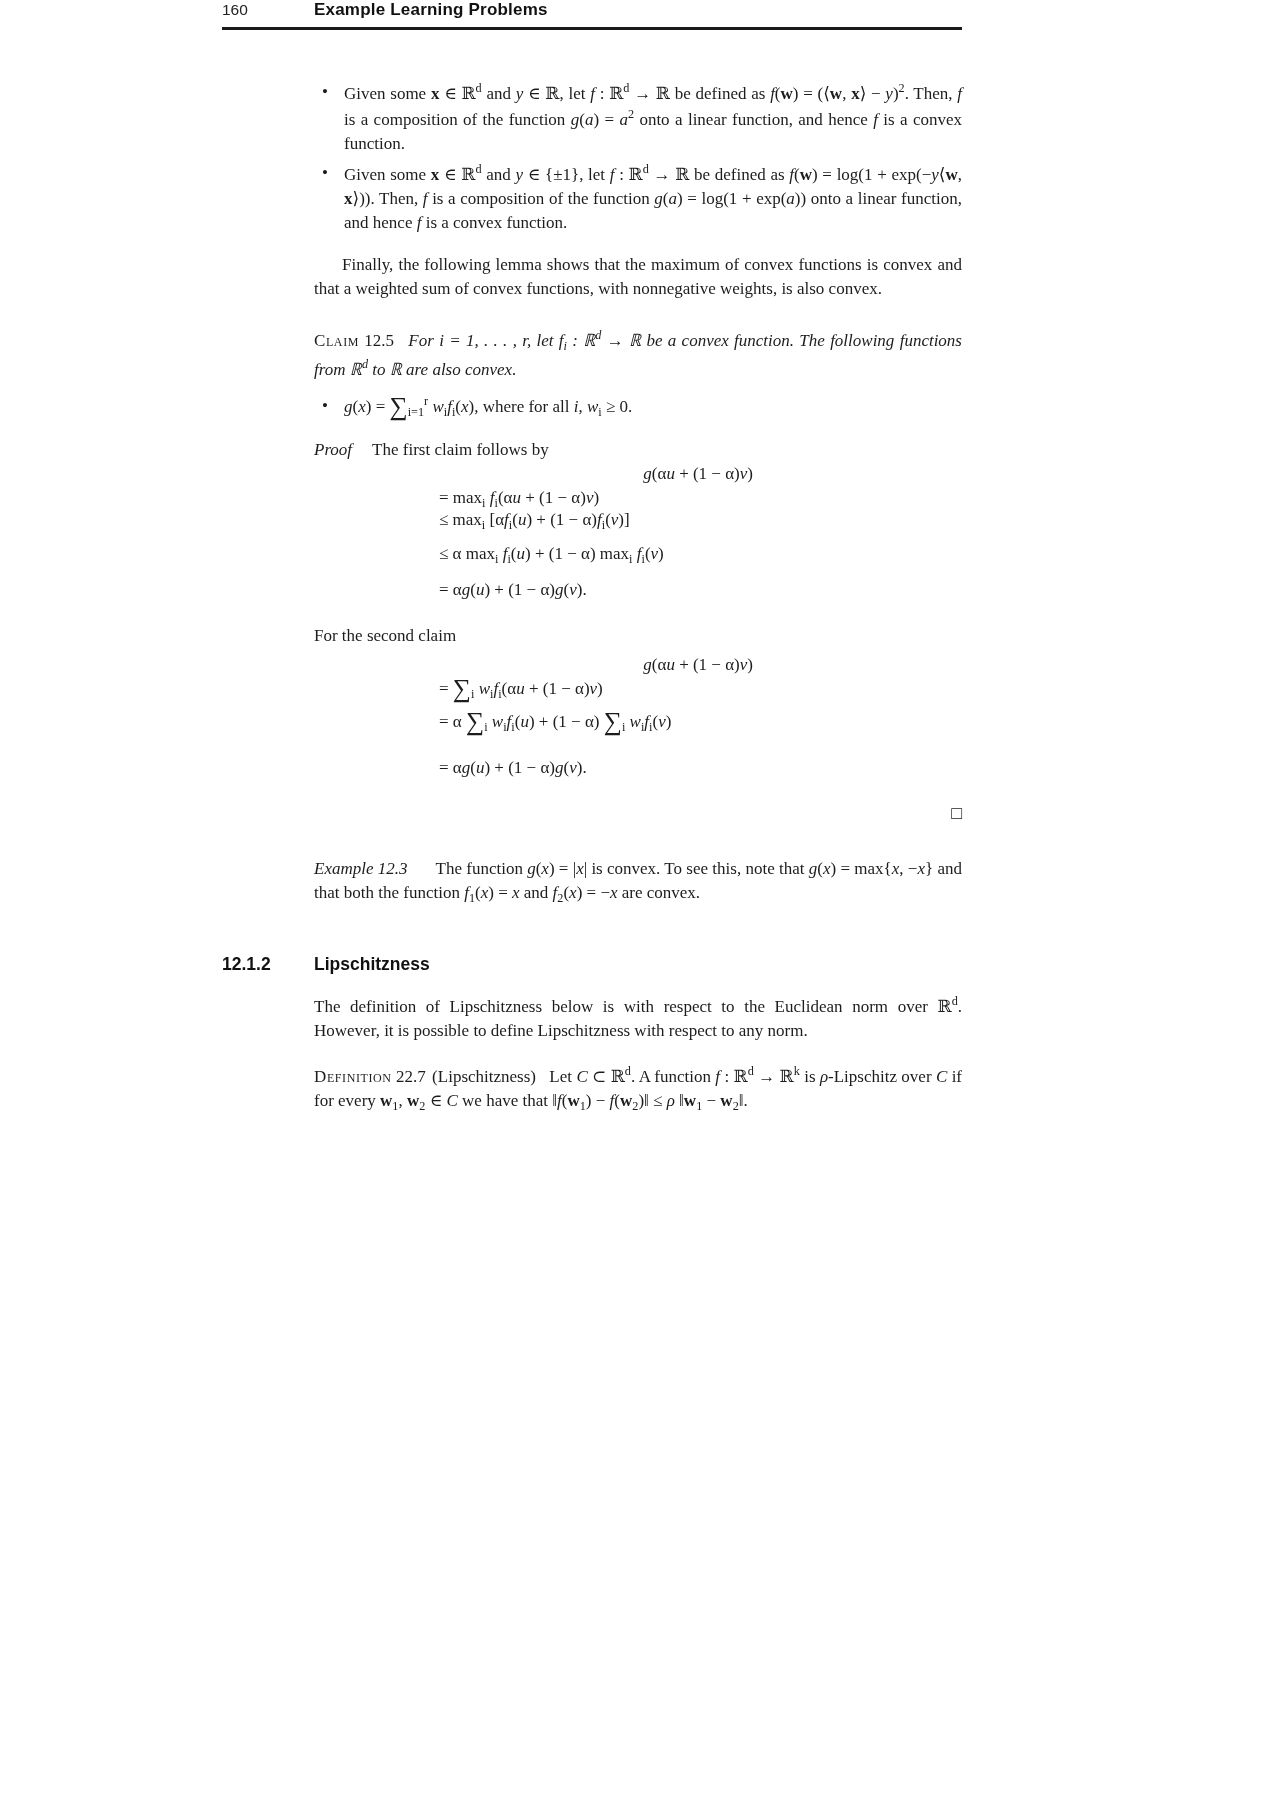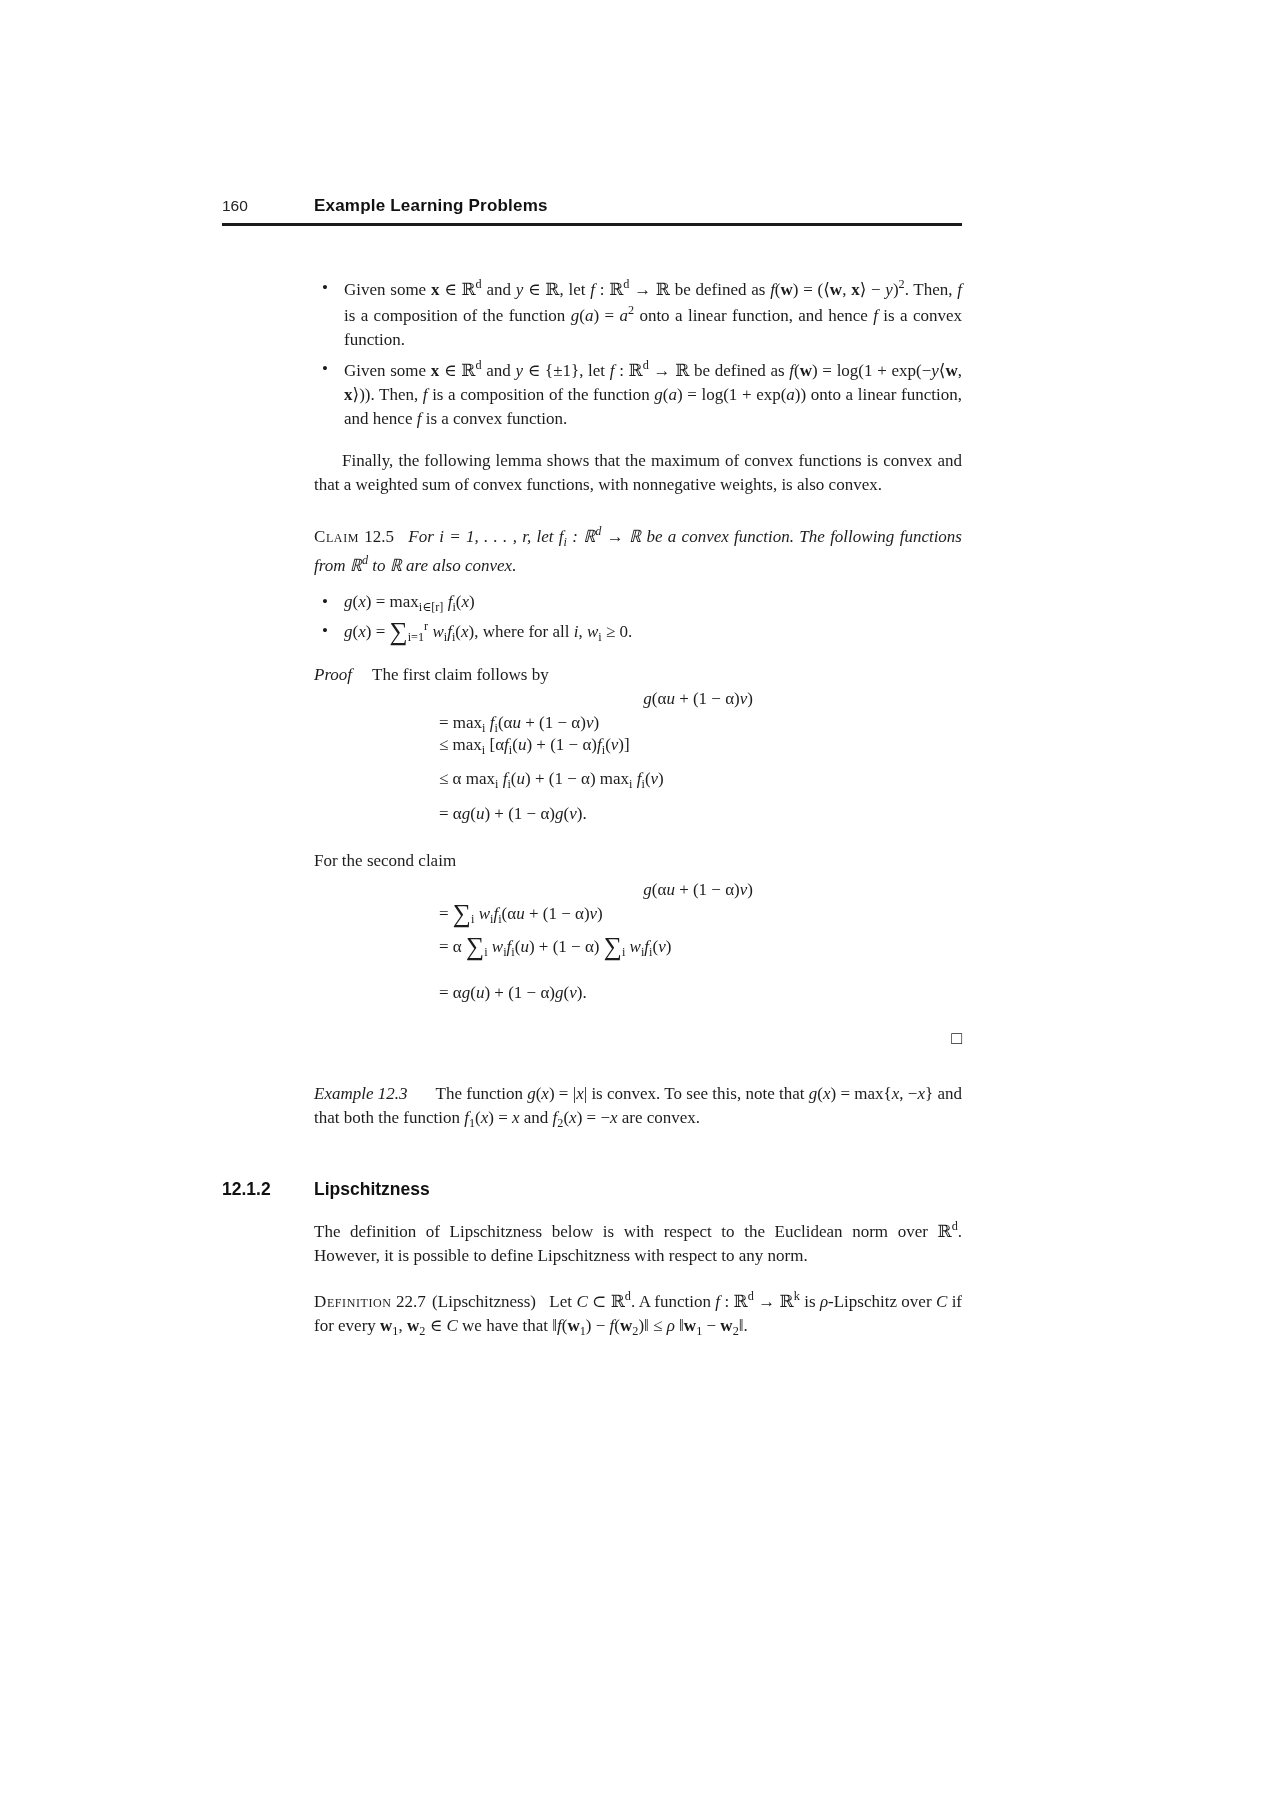--- a/index.html
+++ b/index.html
@@ -3,21 +3,21 @@
 <meta charset="utf-8">
 <style>
   * { margin:0; padding:0; box-sizing:border-box; }
   html, body { background:#ffffff; }
   body {
     width:1273px; height:1800px; overflow:hidden; position:relative;
     font-family:"Liberation Serif","DejaVu Serif",serif;
     color:#1c1c1c;
   }
   .sheet { position:absolute; inset:0; background:#ffffff; }
-  .content { margin-left:222px; width:740px; padding-top:196px; }
+  .content { margin-left:222px; width:740px; }
 
   
   .running-head { display:flex; align-items:baseline; font-family:"Liberation Sans",sans-serif; }
   .pagenum { width:92px; font-size:15.5px; color:#222; }
   .head-title { font-size:17px; font-weight:700; letter-spacing:0.2px; color:#111; }
   .head-rule { margin-top:7px; height:3px; background:#1b1b1b; }
 
   
   .textcol { margin-left:92px; width:648px; font-size:17px; line-height:1.43; text-align:justify; }
 
@@ -87,23 +87,20 @@
 
       <p class="para indent">Finally, the following lemma shows that the maximum of convex functions is convex and that a weighted sum of convex functions, with nonnegative weights, is also convex.</p>
 
       <p class="para claim-para">
         <span class="sc-label"><span class="sc">Claim</span>&nbsp;<span class="sc-num">12.5</span></span>
         <span class="thm-text">For i = 1, . . . , r, let f<sub>i</sub> : ℝ<sup>d</sup> → ℝ be a convex function. The following functions from ℝ<sup>d</sup> to ℝ are also convex.</span>
       </p>
 
       <ul class="bullets claim-bullets">
         <li class="bullet-item">
-          <span class="bullet-text"><i>g</i>(<i>x</i>) = max<sub>i∈[r]</sub> <i>f</i><sub>i</sub>(<i>x</i>)</span>
-        </li>
-        <li class="bullet-item">
           <span class="bullet-text"><i>g</i>(<i>x</i>) = <span class="bigop">∑</span><sub>i=1</sub><sup>r</sup> <i>w</i><sub>i</sub><i>f</i><sub>i</sub>(<i>x</i>), where for all <i>i</i>, <i>w</i><sub>i</sub> ≥ 0.</span>
         </li>
       </ul>
 
       <p class="para proof-para">
         <span class="proof-label">Proof</span><span>The first claim follows by</span>
       </p>
 
       <div class="eq-block eq1">
         <div class="eq-row">

